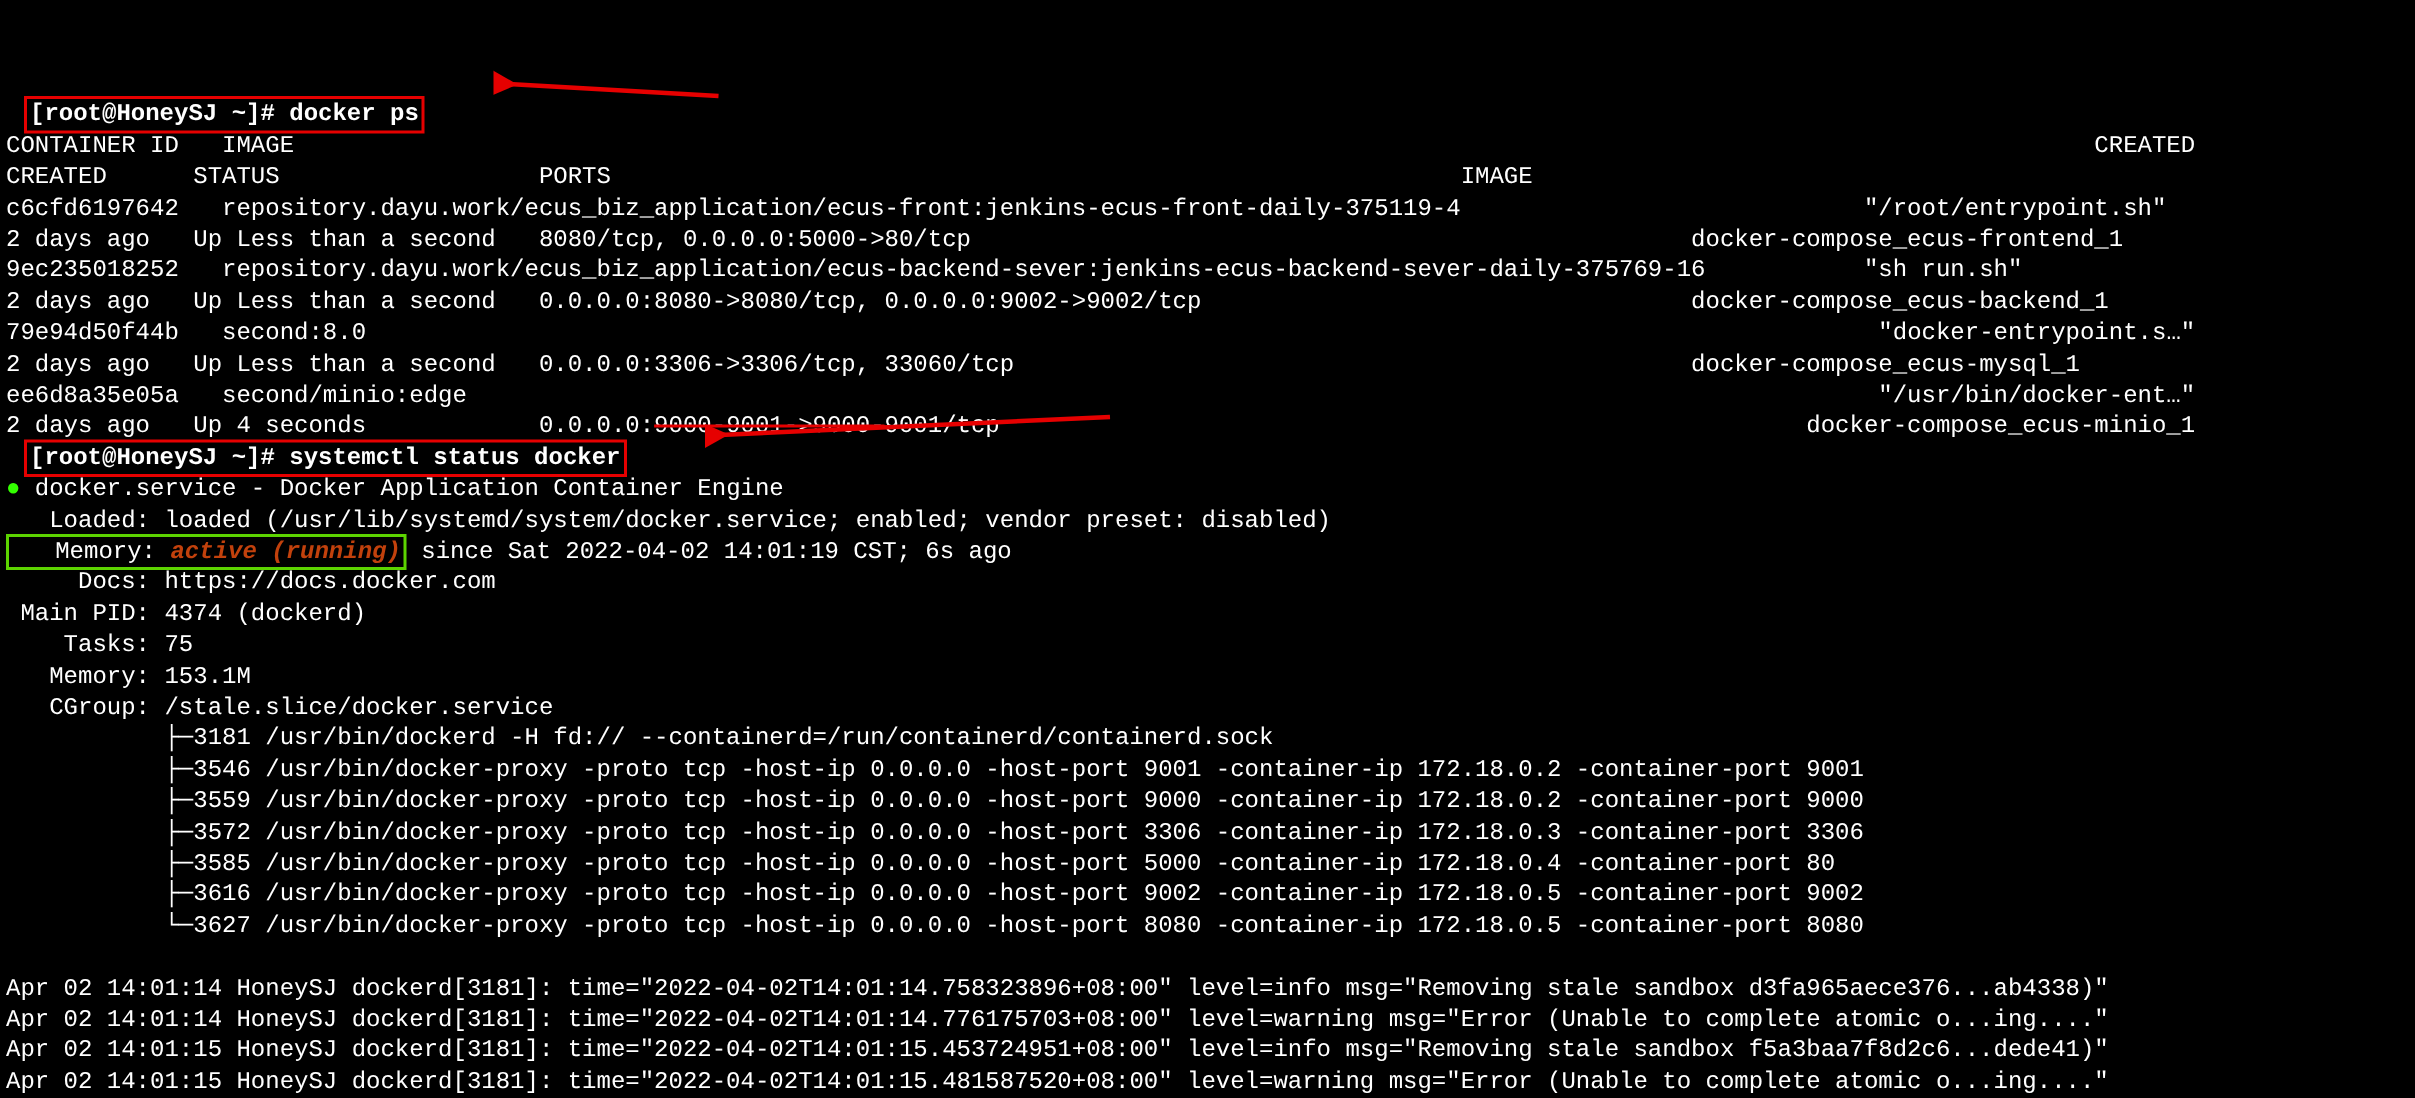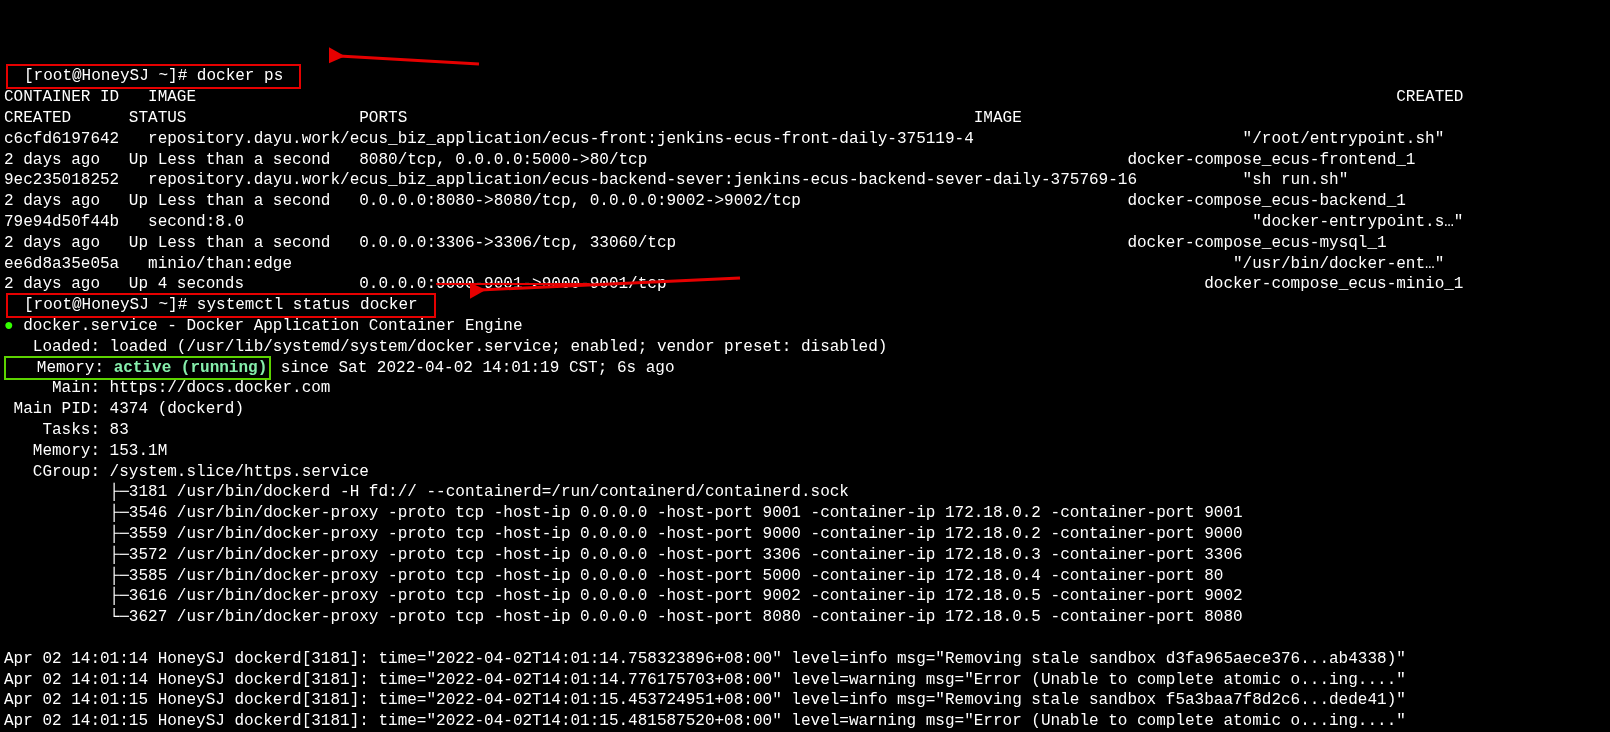--- a/index.html
+++ b/index.html
@@ -9,30 +9,31 @@
     color: #fff;
     font-family: "Consolas", "Courier New", monospace;
     font-size: 16px;
     line-height: 1.3;
     white-space: pre;
     overflow-x: auto;
   }
   .red-box {
     display: inline-block;
     border: 2px solid #e60000;
-    padding: 0 16px;
-    margin: -2px 2px;
+    padding: 0 2px;
+    margin: -2px 12px;
+    font-weight: bold;
   }
   .green-box {
     display: inline-block;
     border: 2px solid #5cd300;
     padding: 0 2px;
     margin: -2px 0;
   }
-  .green-text { color: #86efac; font-weight: bold; }
+  .green-text { color: #c2410c; font-weight: bold; font-style: italic; }
   .bullet-green { color: #33ff00; }
   .arrow {
     position: absolute;
     pointer-events: none;
   }
   .arrow svg { display: block; }
   .wrap { position: relative; }
   .strike-red {
     text-decoration: line-through;
     text-decoration-color: #e60000;
@@ -45,31 +46,31 @@
 
 <span class="red-box"><span>[root@HoneySJ ~]# docker ps</span></span>
 <span>CONTAINER ID   IMAGE</span>                                                                                                                             <span>CREATED</span>
 <span>CREATED      STATUS                  PORTS</span>                                                           <span>IMAGE</span>
 <span>c6cfd6197642   repository.dayu.work/ecus_biz_application/ecus-front:jenkins-ecus-front-daily-375119-4</span>                            <span>"/root/entrypoint.sh"</span>
 <span>2 days ago   Up Less than a second   8080/tcp, 0.0.0.0:5000-&gt;80/tcp</span>                                                  <span>docker-compose_ecus-frontend_1</span>
 <span>9ec235018252   repository.dayu.work/ecus_biz_application/ecus-backend-sever:jenkins-ecus-backend-sever-daily-375769-16</span>           <span>"sh run.sh"</span>
 <span>2 days ago   Up Less than a second   0.0.0.0:8080-&gt;8080/tcp, 0.0.0.0:9002-&gt;9002/tcp</span>                                  <span>docker-compose_ecus-backend_1</span>
 <span>79e94d50f44b   second:8.0</span>                                                                                                         <span>"docker-entrypoint.s…"</span>
 <span>2 days ago   Up Less than a second   0.0.0.0:3306-&gt;3306/tcp, 33060/tcp</span>                                               <span>docker-compose_ecus-mysql_1</span>
-<span>ee6d8a35e05a   minio/than:edge</span>                                                                                                  <span>"/usr/bin/docker-ent…"</span>
+<span>ee6d8a35e05a   second/minio:edge</span>                                                                                                  <span>"/usr/bin/docker-ent…"</span>
 <span>2 days ago   Up 4 seconds            0.0.0.0:</span><span class="strike-red">9000-9001-&gt;9000-</span><span>9001/tcp</span>                                                        <span>docker-compose_ecus-minio_1</span>
 <span class="red-box"><span>[root@HoneySJ ~]# systemctl status docker</span></span>
 <span class="bullet-green">●</span><span> docker.service - Docker Application Container Engine</span>
 <span>   Loaded: loaded (/usr/lib/systemd/system/docker.service; enabled; vendor preset: disabled)</span>
 <span class="green-box"><span>   Memory: </span><span class="green-text">active (running)</span></span><span> since Sat 2022-04-02 14:01:19 CST; 6s ago</span>
-<span>     Main: https://docs.docker.com</span>
+<span>     Docs: https://docs.docker.com</span>
 <span> Main PID: 4374 (dockerd)</span>
-<span>    Tasks: 83</span>
+<span>    Tasks: 75</span>
 <span>   Memory: 153.1M</span>
-<span>   CGroup: /system.slice/https.service</span>
+<span>   CGroup: /stale.slice/docker.service</span>
 <span>           ├─3181 /usr/bin/dockerd -H fd:// --containerd=/run/containerd/containerd.sock</span>
 <span>           ├─3546 /usr/bin/docker-proxy -proto tcp -host-ip 0.0.0.0 -host-port 9001 -container-ip 172.18.0.2 -container-port 9001</span>
 <span>           ├─3559 /usr/bin/docker-proxy -proto tcp -host-ip 0.0.0.0 -host-port 9000 -container-ip 172.18.0.2 -container-port 9000</span>
 <span>           ├─3572 /usr/bin/docker-proxy -proto tcp -host-ip 0.0.0.0 -host-port 3306 -container-ip 172.18.0.3 -container-port 3306</span>
 <span>           ├─3585 /usr/bin/docker-proxy -proto tcp -host-ip 0.0.0.0 -host-port 5000 -container-ip 172.18.0.4 -container-port 80</span>
 <span>           ├─3616 /usr/bin/docker-proxy -proto tcp -host-ip 0.0.0.0 -host-port 9002 -container-ip 172.18.0.5 -container-port 9002</span>
 <span>           └─3627 /usr/bin/docker-proxy -proto tcp -host-ip 0.0.0.0 -host-port 8080 -container-ip 172.18.0.5 -container-port 8080</span>
 <span></span>
 <span>Apr 02 14:01:14 HoneySJ dockerd[3181]: time="2022-04-02T14:01:14.758323896+08:00" level=info msg="Removing stale sandbox d3fa965aece376...ab4338)"</span>
 <span>Apr 02 14:01:14 HoneySJ dockerd[3181]: time="2022-04-02T14:01:14.776175703+08:00" level=warning msg="Error (Unable to complete atomic o...ing...."</span>

